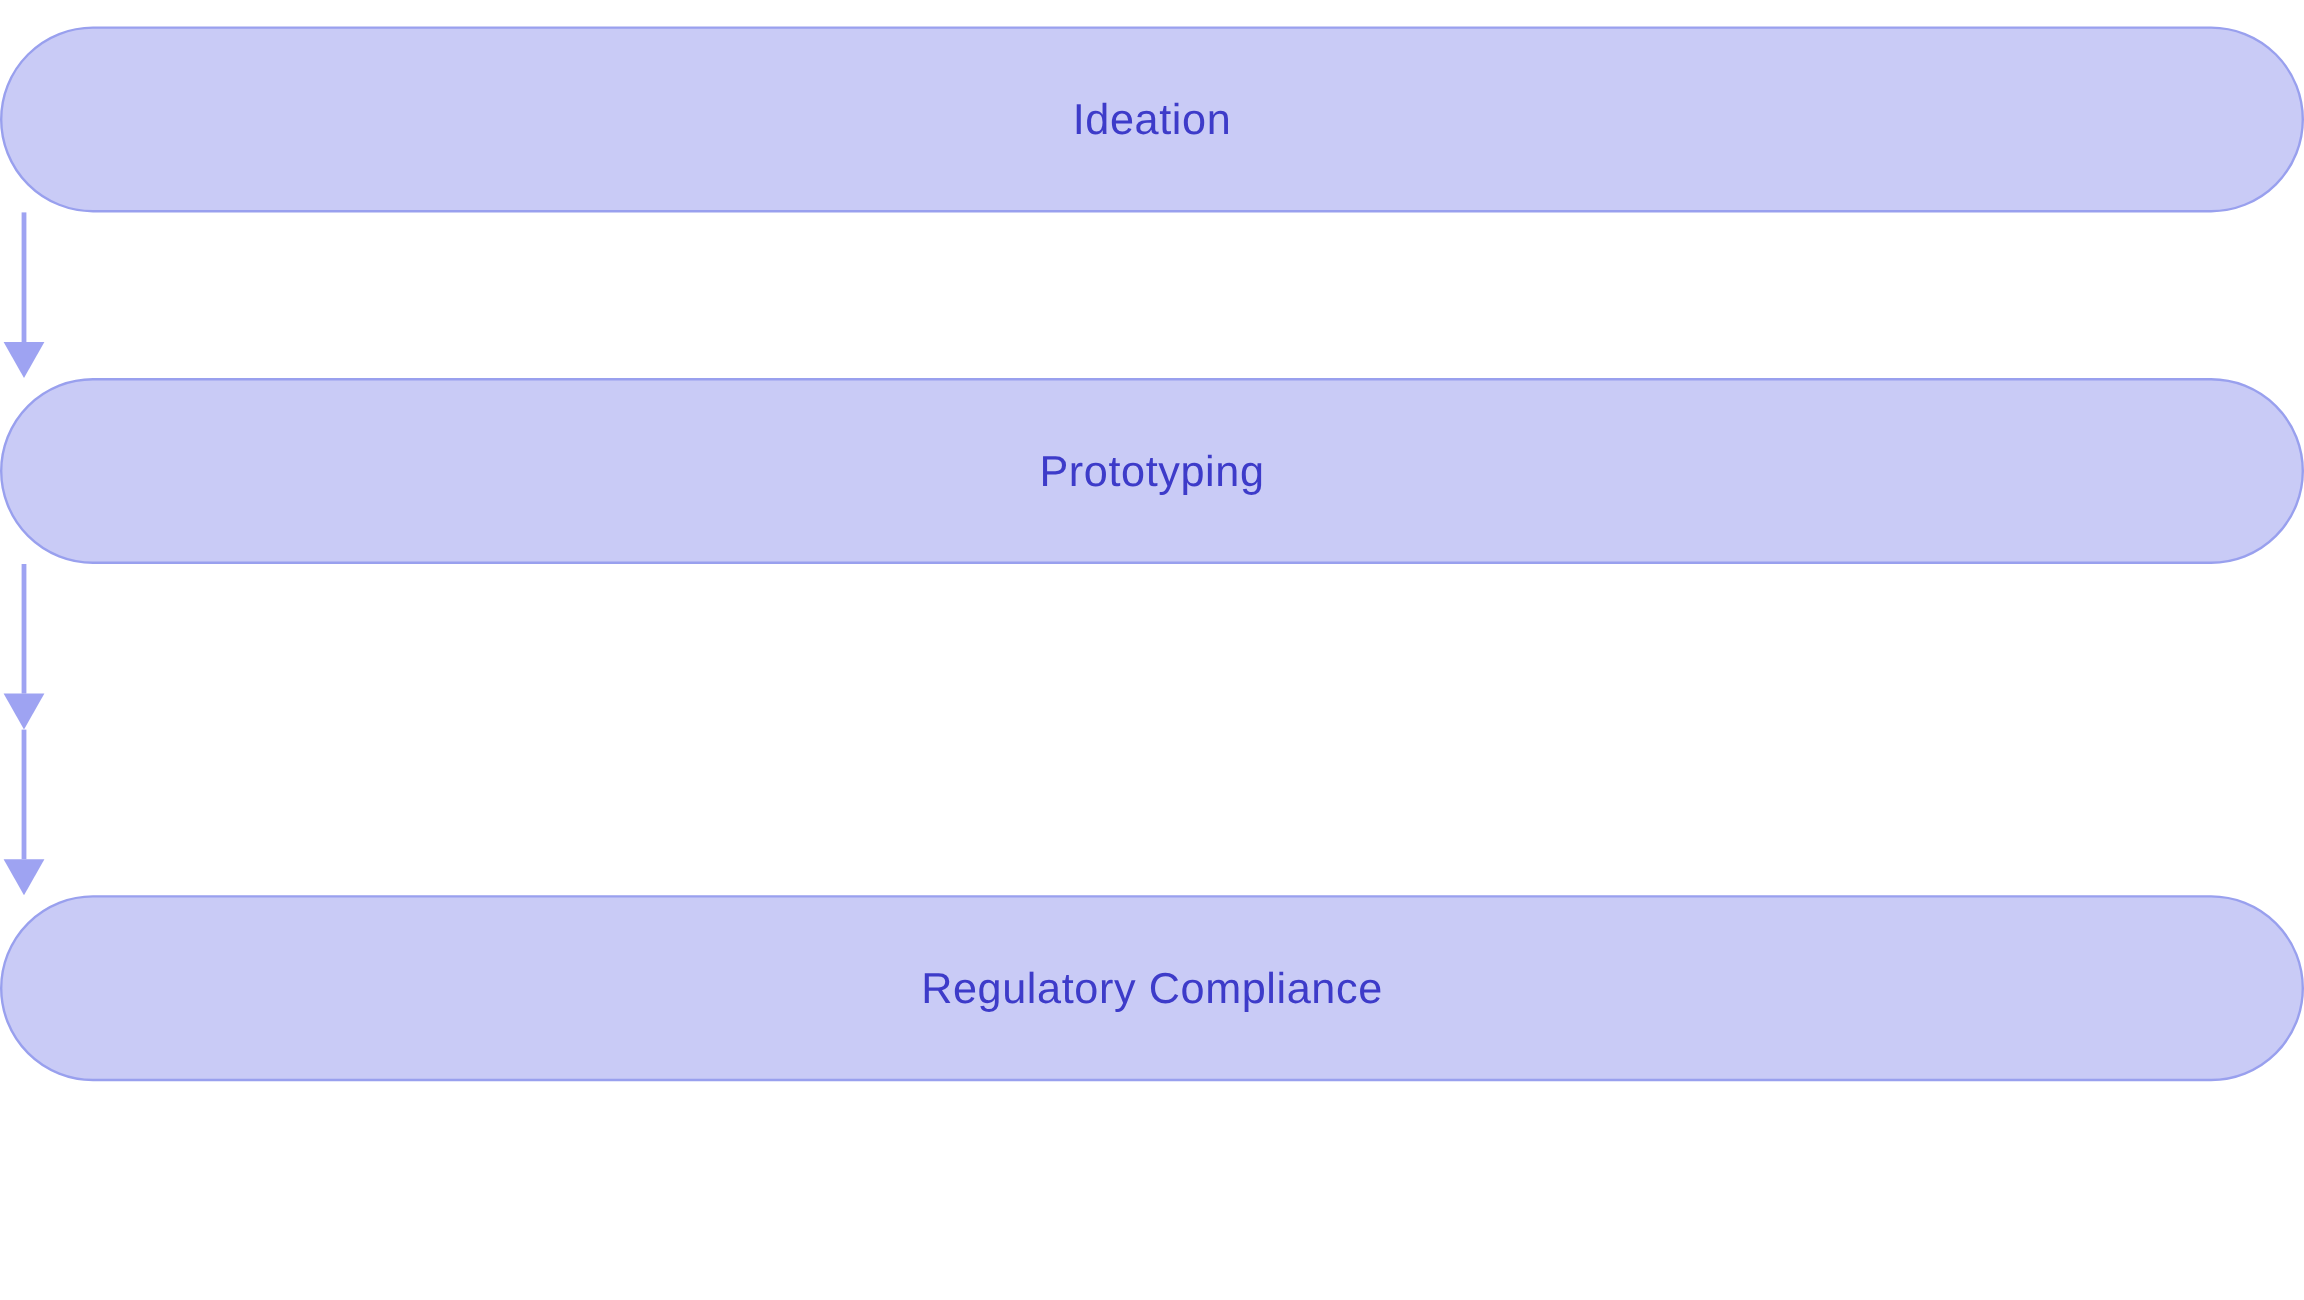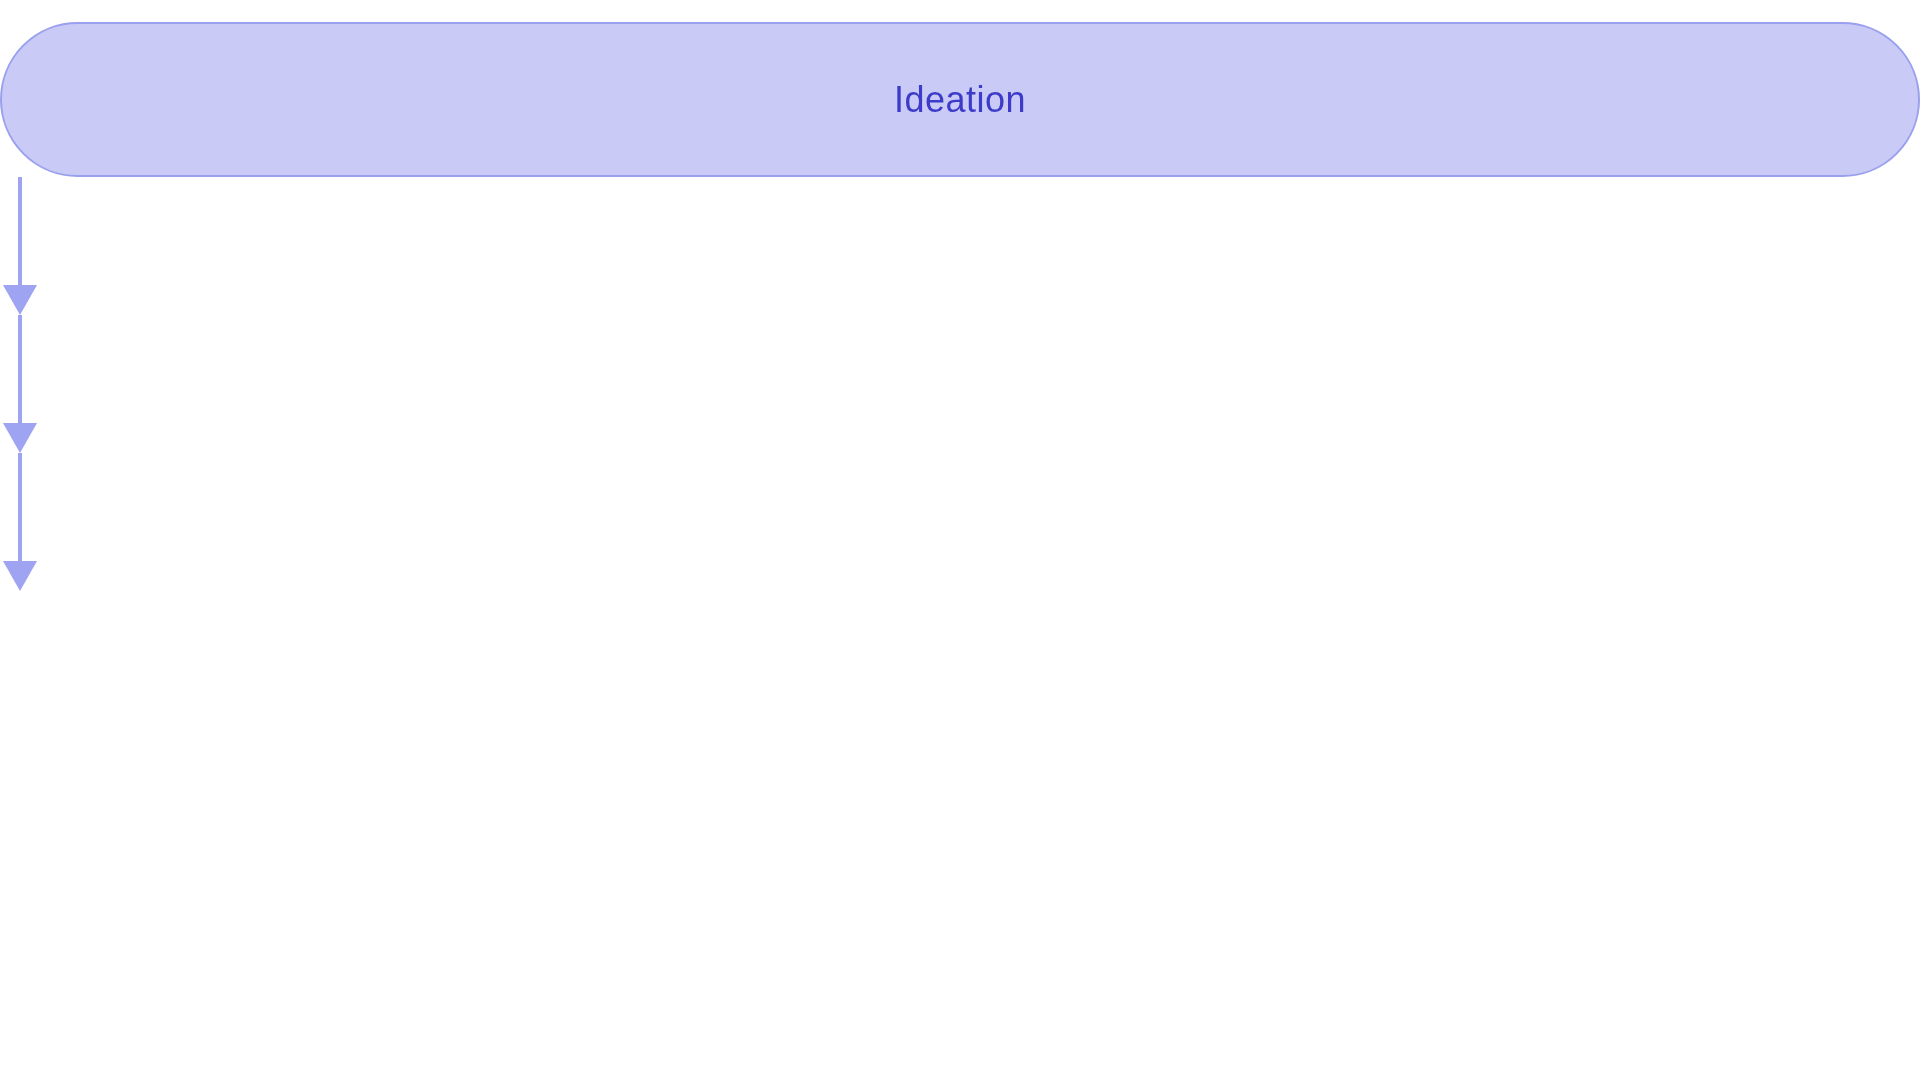--- a/index.html
+++ b/index.html
@@ -75,26 +75,32 @@
 
   <div class="node">
     <span class="node-label">Ideation</span>
   </div>
 
   <div class="connector">
     <div class="connector-line"></div>
     <div class="connector-head"></div>
   </div>
 
+  <div class="node">
+    <span class="node-label">Prototyping</span>
+  </div>
 
   <div class="connector">
     <div class="connector-line"></div>
     <div class="connector-head"></div>
   </div>
 
 
   <div class="connector">
     <div class="connector-line"></div>
     <div class="connector-head"></div>
   </div>
 
+  <div class="node">
+    <span class="node-label">Regulatory Compliance</span>
+  </div>
 
 </div>
 
 </body></html>

